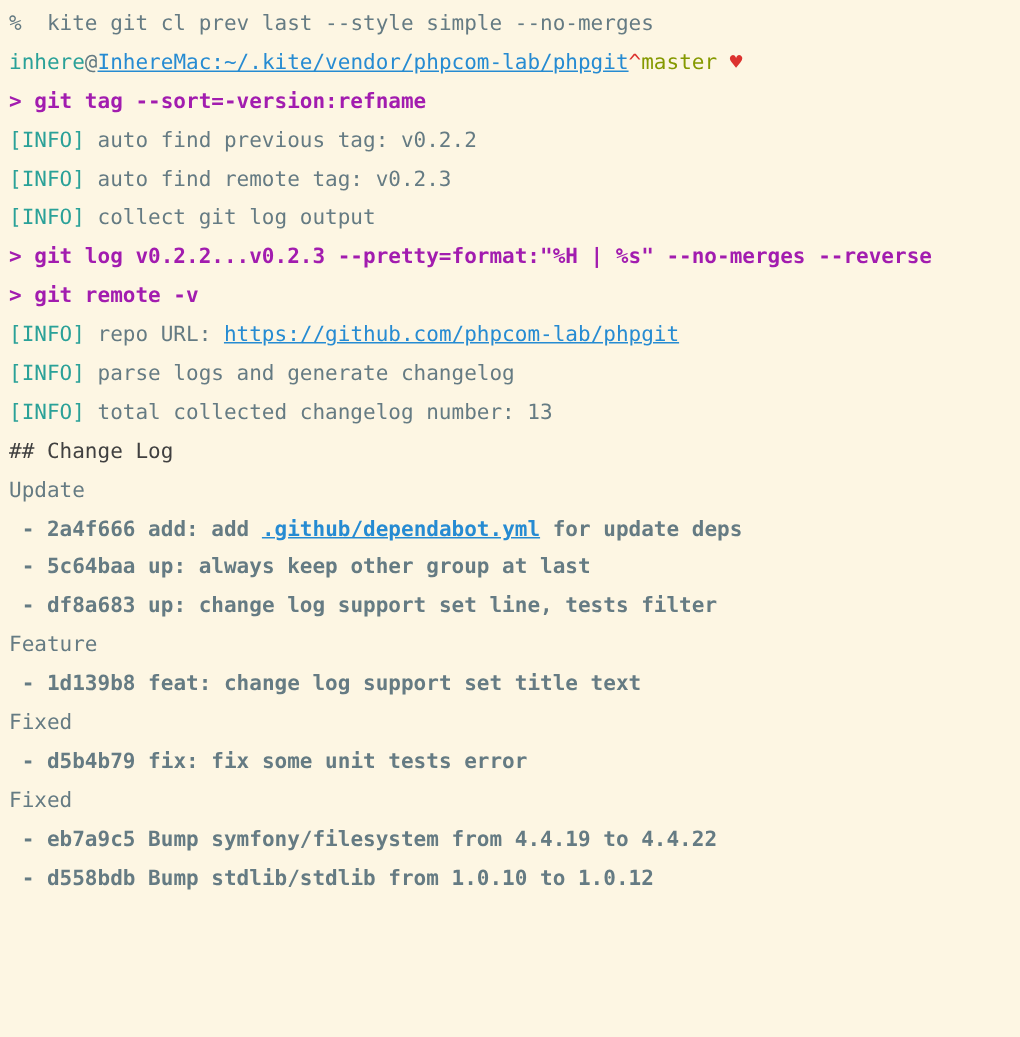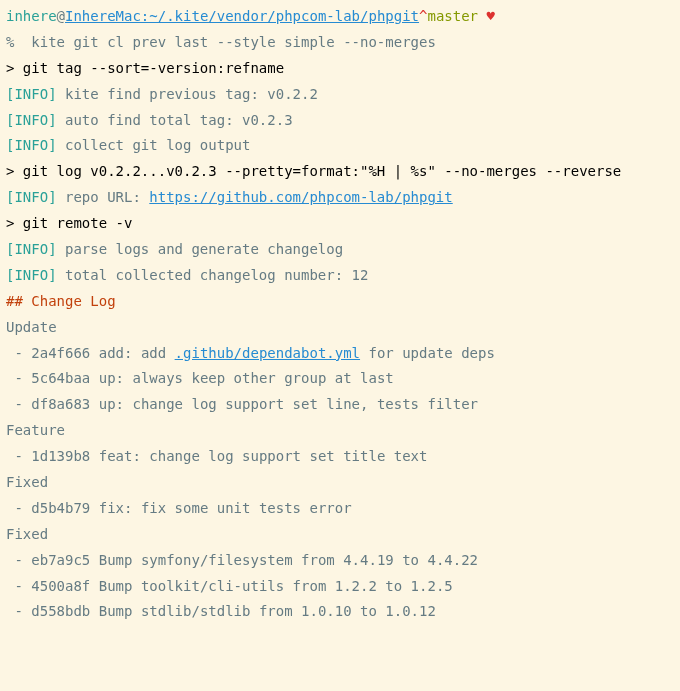--- a/index.html
+++ b/index.html
@@ -17,61 +17,60 @@
       color: #657b83;
     }
     .user { color: #2aa198; }
     .at { color: #657b83; }
     .host-path { color: #268bd2; text-decoration: underline; }
     .caret { color: #dc322f; }
     .branch { color: #859900; }
     .heart { color: #dc322f; }
     .prompt-symbol { color: #657b83; }
     .cmd { color: #657b83; }
-    .exec-cmd { color: #000000; font-weight: normal; }
+    .exec-cmd { color: #a21caf; font-weight: bold; }
     .info-tag { color: #2aa198; }
     .info-text { color: #657b83; }
     .link { color: #268bd2; text-decoration: underline; }
-    .header { color: #c2410c; }
+    .header { color: #404040; }
     .section { color: #657b83; }
-    .item { color: #657b83; }
+    .item { color: #657b83; font-weight: bold; }
     .file-link { color: #268bd2; text-decoration: underline; }
     .line { white-space: pre-wrap; }
   </style>
 </head>
 <body>
 
 <div>
 
+  <div class="line"><span class="prompt-symbol">%</span><span class="cmd">  kite git cl prev last --style simple --no-merges</span></div>
+
   <div class="line"><span class="user">inhere</span><span class="at">@</span><span class="host-path">InhereMac:~/.kite/vendor/phpcom-lab/phpgit</span><span class="caret">^</span><span class="branch">master</span> <span class="heart">♥</span></div>
-
-  <div class="line"><span class="prompt-symbol">%</span><span class="cmd">  kite git cl prev last --style simple --no-merges</span></div>
 
   <div id="output-lines">
       <div class="line"><span class="exec-cmd">&gt; git tag --sort=-version:refname</span></div>
-      <div class="line"><span class="info-tag">[INFO]</span><span class="info-text"> kite find previous tag: v0.2.2</span></div>
-      <div class="line"><span class="info-tag">[INFO]</span><span class="info-text"> auto find total tag: v0.2.3</span></div>
+      <div class="line"><span class="info-tag">[INFO]</span><span class="info-text"> auto find previous tag: v0.2.2</span></div>
+      <div class="line"><span class="info-tag">[INFO]</span><span class="info-text"> auto find remote tag: v0.2.3</span></div>
       <div class="line"><span class="info-tag">[INFO]</span><span class="info-text"> collect git log output</span></div>
       <div class="line"><span class="exec-cmd">&gt; git log v0.2.2...v0.2.3 --pretty=format:"%H | %s" --no-merges --reverse</span></div>
+      <div class="line"><span class="exec-cmd">&gt; git remote -v</span></div>
       <div class="line"><span class="info-tag">[INFO]</span><span class="info-text"> repo URL: </span><span class="link">https://github.com/phpcom-lab/phpgit</span></div>
-      <div class="line"><span class="exec-cmd">&gt; git remote -v</span></div>
       <div class="line"><span class="info-tag">[INFO]</span><span class="info-text"> parse logs and generate changelog</span></div>
-      <div class="line"><span class="info-tag">[INFO]</span><span class="info-text"> total collected changelog number: 12</span></div>
+      <div class="line"><span class="info-tag">[INFO]</span><span class="info-text"> total collected changelog number: 13</span></div>
     </div>
 
   <div class="line header">## Change Log</div>
 
   <div id="changelog-sections">
       <div class="line section">Update</div>
       <div class="line item"><span> - </span><span>2a4f666</span><span> add: add </span><span class="file-link">.github/dependabot.yml</span><span> for update deps</span></div>
       <div class="line item"><span> - </span><span>5c64baa</span><span> up: always keep other group at last</span></div>
       <div class="line item"><span> - </span><span>df8a683</span><span> up: change log support set line, tests filter</span></div>
       <div class="line section">Feature</div>
       <div class="line item"><span> - </span><span>1d139b8</span><span> feat: change log support set title text</span></div>
       <div class="line section">Fixed</div>
       <div class="line item"><span> - </span><span>d5b4b79</span><span> fix: fix some unit tests error</span></div>
       <div class="line section">Fixed</div>
       <div class="line item"><span> - </span><span>eb7a9c5</span><span> Bump symfony/filesystem from 4.4.19 to 4.4.22</span></div>
-      <div class="line item"><span> - </span><span>4500a8f</span><span> Bump toolkit/cli-utils from 1.2.2 to 1.2.5</span></div>
       <div class="line item"><span> - </span><span>d558bdb</span><span> Bump stdlib/stdlib from 1.0.10 to 1.0.12</span></div>
     </div>
 
 </div>
 
 </body></html>

